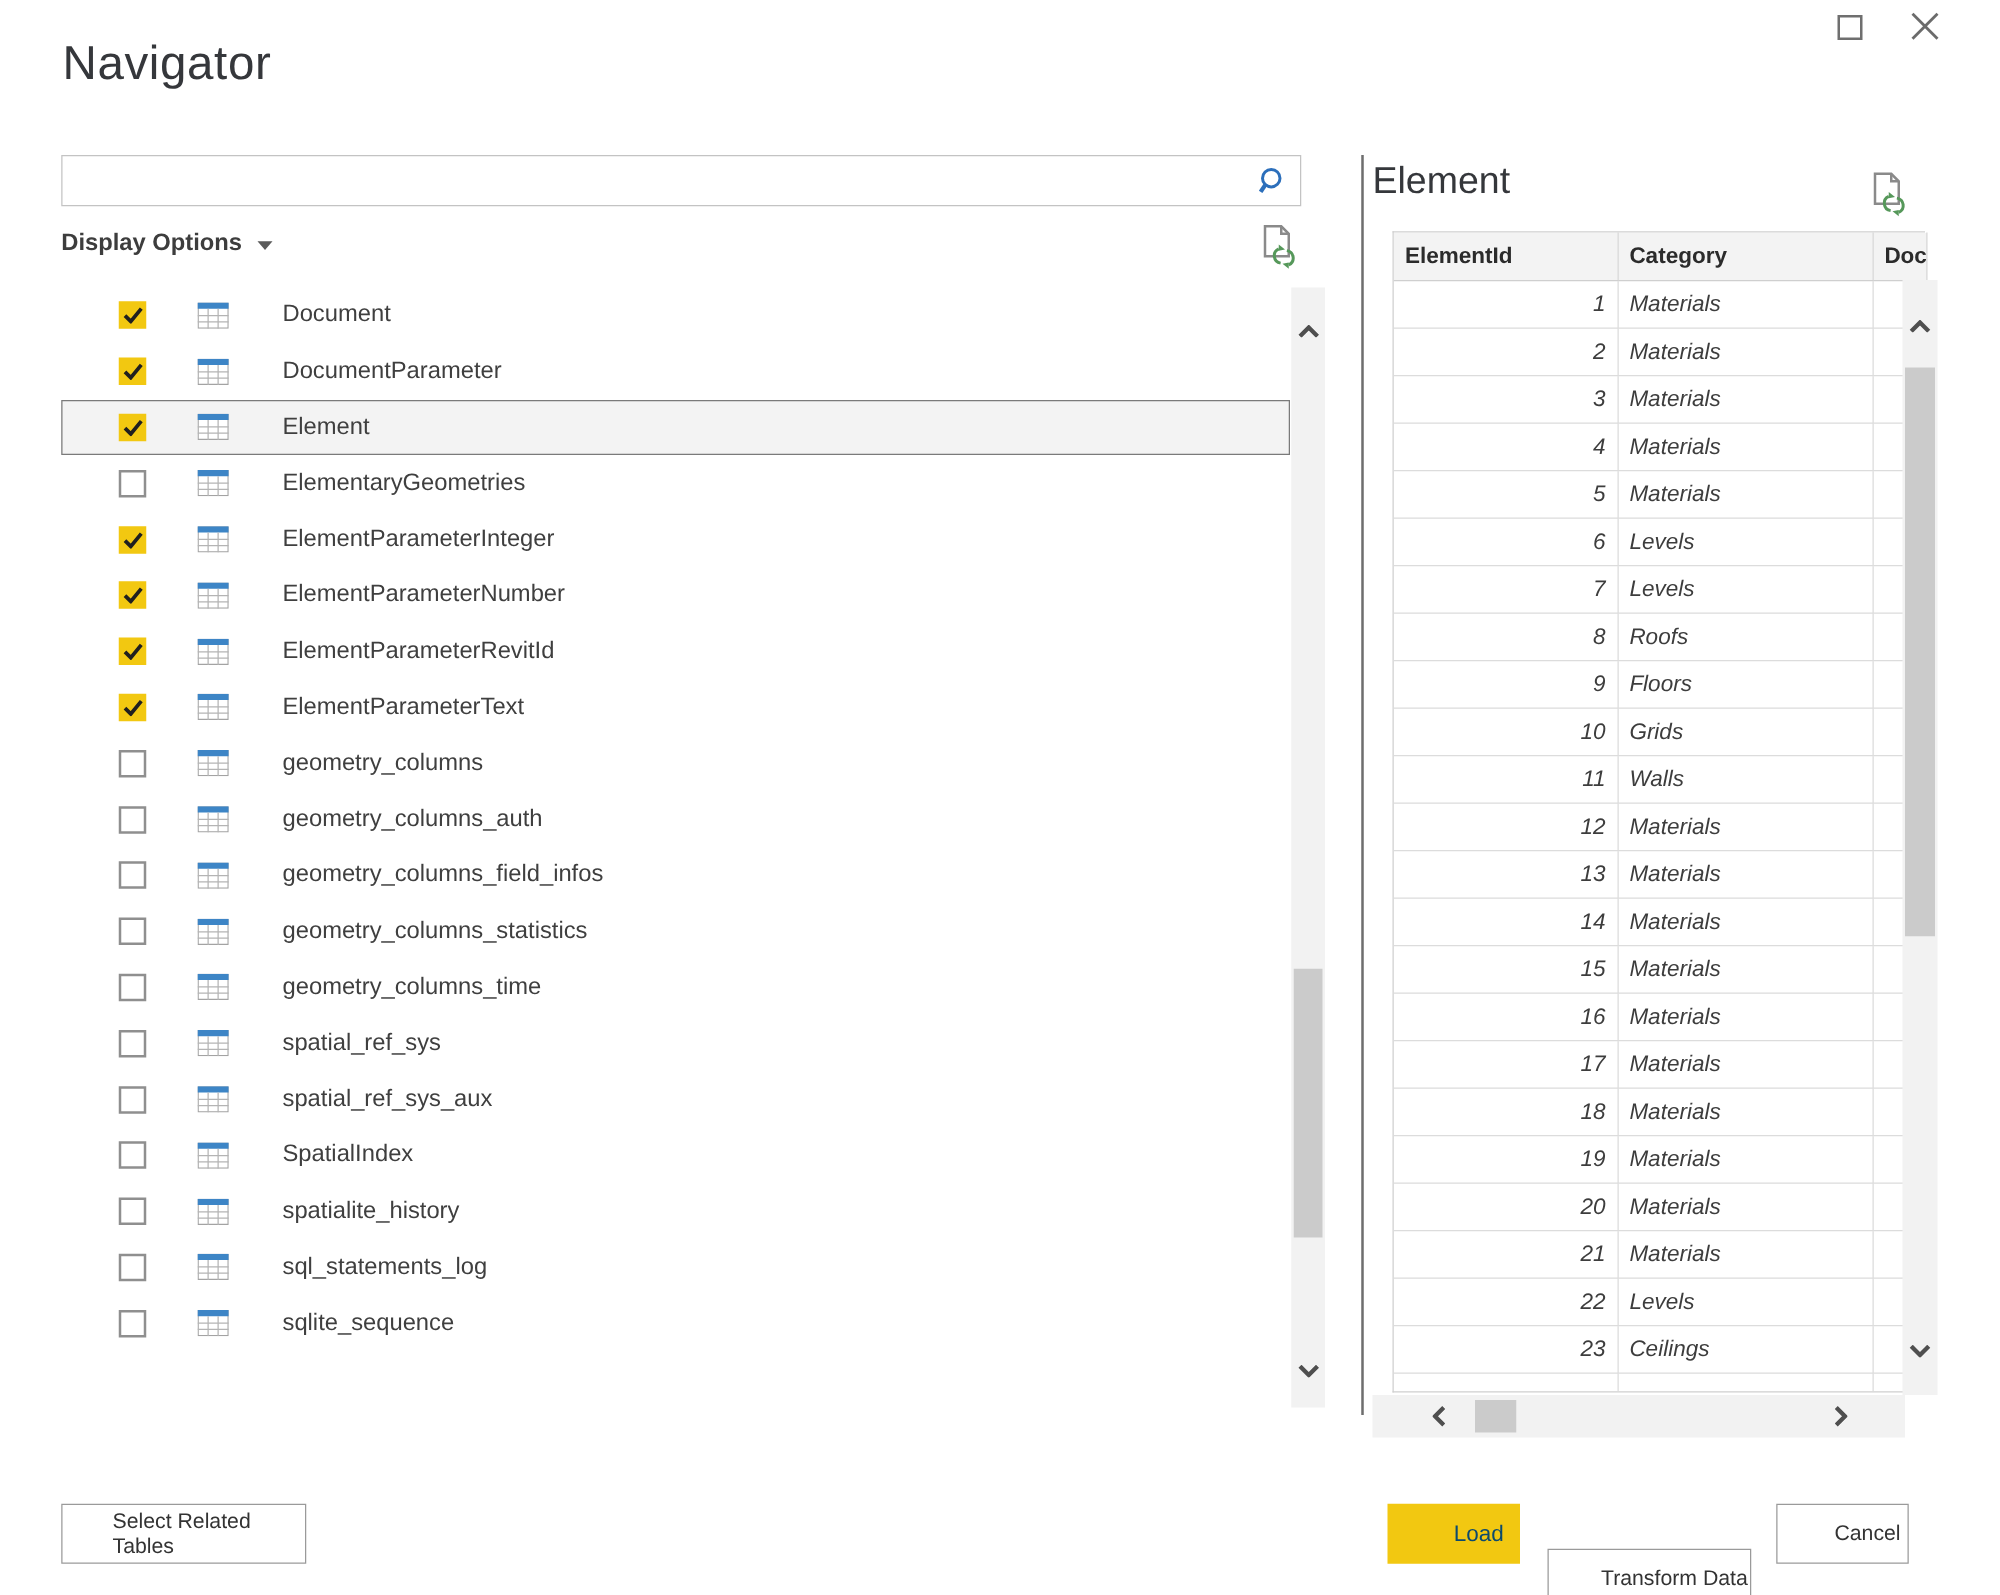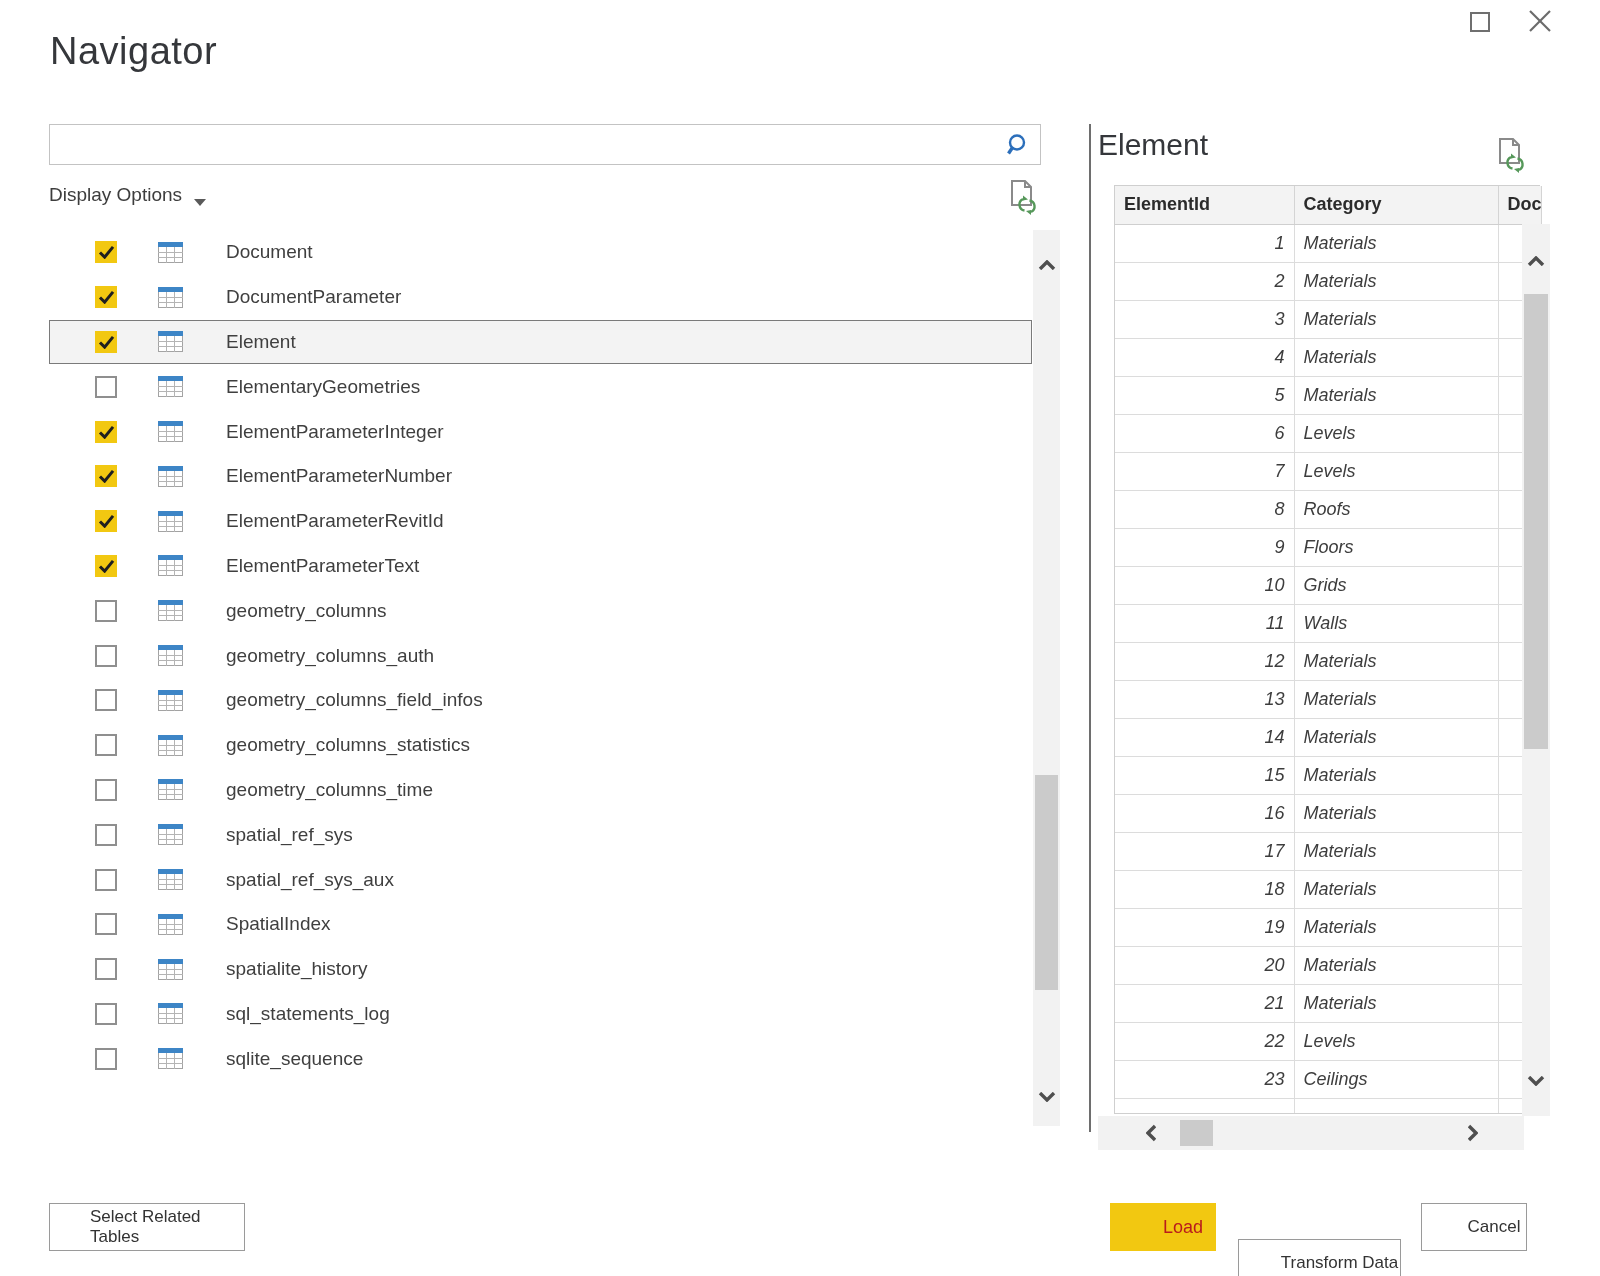--- a/index.html
+++ b/index.html
@@ -16,21 +16,21 @@
 
   
   .dlg-title { position:absolute; left:50px; top:30px; font-size:38px; font-weight:300; color:#35373b; letter-spacing:0.5px; }
 
   
   .search-box { position:absolute; left:49px; top:124px; width:992px; height:41px; border:1px solid #c3c3c3; background:#fff; }
   .search-box input { position:absolute; left:8px; top:0; width:940px; height:39px; border:none; outline:none; font-size:18px; font-family:"Liberation Sans", sans-serif; color:#333; background:transparent; }
   .search-icon { position:absolute; right:8px; top:7px; }
 
   
-  .display-options { position:absolute; left:49px; top:184px; display:flex; align-items:flex-end; gap:12px; cursor:pointer; }
+  .display-options { position:absolute; left:49px; top:184px; display:flex; align-items:center; gap:12px; cursor:pointer;font-weight:bold; }
   .display-options .label { font-size:19px; color:#3d3d3d; }
   .caret-down { width:0; height:0; border-left:6px solid transparent; border-right:6px solid transparent; border-top:7px solid #5a5a5a; margin-top:3px; }
 
   .refresh-doc { position:absolute; }
 
   
   .divider { position:absolute; left:1089px; top:124px; width:2px; height:1008px; background:#6e6e6e; }
 
   
   .table-list { position:absolute; left:49px; top:230px; width:983px; }
@@ -57,21 +57,21 @@
   table.preview col.c1 { width:179px; } table.preview col.c2 { width:204px; } table.preview col.c3 { width:43px; }
   table.preview th { height:38px; background:#f3f3f3; font-size:18px; font-weight:bold; color:#2b2b2b; text-align:left; padding-left:9px; border-bottom:1px solid #cfcfcf; border-right:1px solid #d4d4d4; overflow:hidden; white-space:nowrap; }
   table.preview td { height:38px; font-size:18px; color:#3d3d3d; border-bottom:1px solid #dcdcdc; border-right:1px solid #dcdcdc; overflow:hidden; white-space:nowrap; background:#fff; }
   table.preview td.cell-id { font-style:italic; text-align:right; padding-right:9px; }
   table.preview td.cell-cat { padding-left:9px;font-style:italic; }
   table.preview tr.partial td { height:15px; border-bottom:none; }
 
   
   .btn { position:absolute; top:1203px; height:48px; display:flex; align-items:center; justify-content:center; font-size:17px; color:#333; background:#fff; border:1px solid #9a9a9a; cursor:pointer; font-family:"Liberation Sans", sans-serif;padding-left:40px; }
   .btn-select-related { left:49px; width:196px; }
-  .btn-load { left:1110px; width:106px; background:#F2C811; border:none; color:#b91c1c; font-size:18px; }
+  .btn-load { left:1110px; width:106px; background:#F2C811; border:none; color:#0c4a6e; font-size:18px; }
   .btn-transform { left:1238px; width:163px;margin-top:36px; }
   .btn-cancel { left:1421px; width:106px; }
 </style>
 </head>
 <body>
 
 <div class="win-controls">
   <div class="btn-max"></div>
   <svg class="btn-close" width="28" height="28" viewBox="0 0 28 28">
     <line x1="4" y1="4" x2="24" y2="24" stroke="#6b6b6b" stroke-width="2.2"></line>

